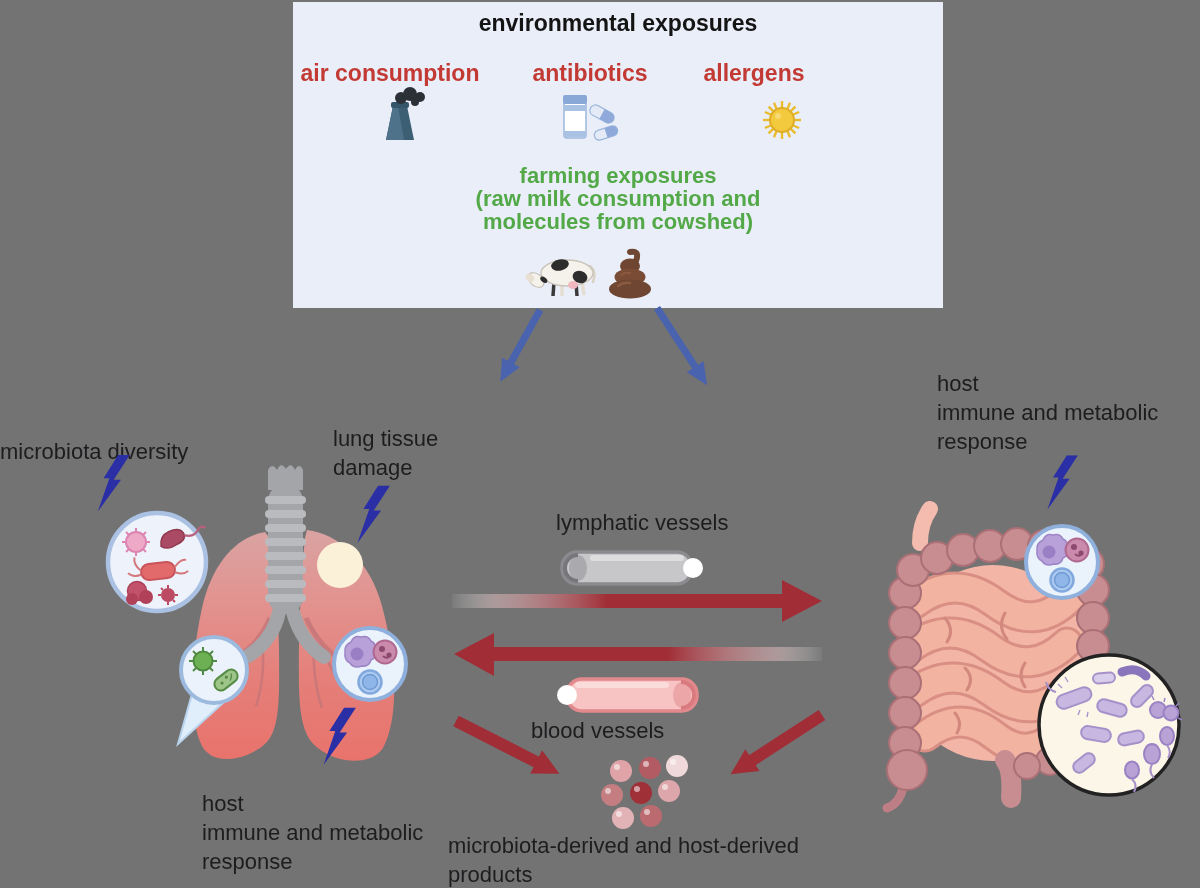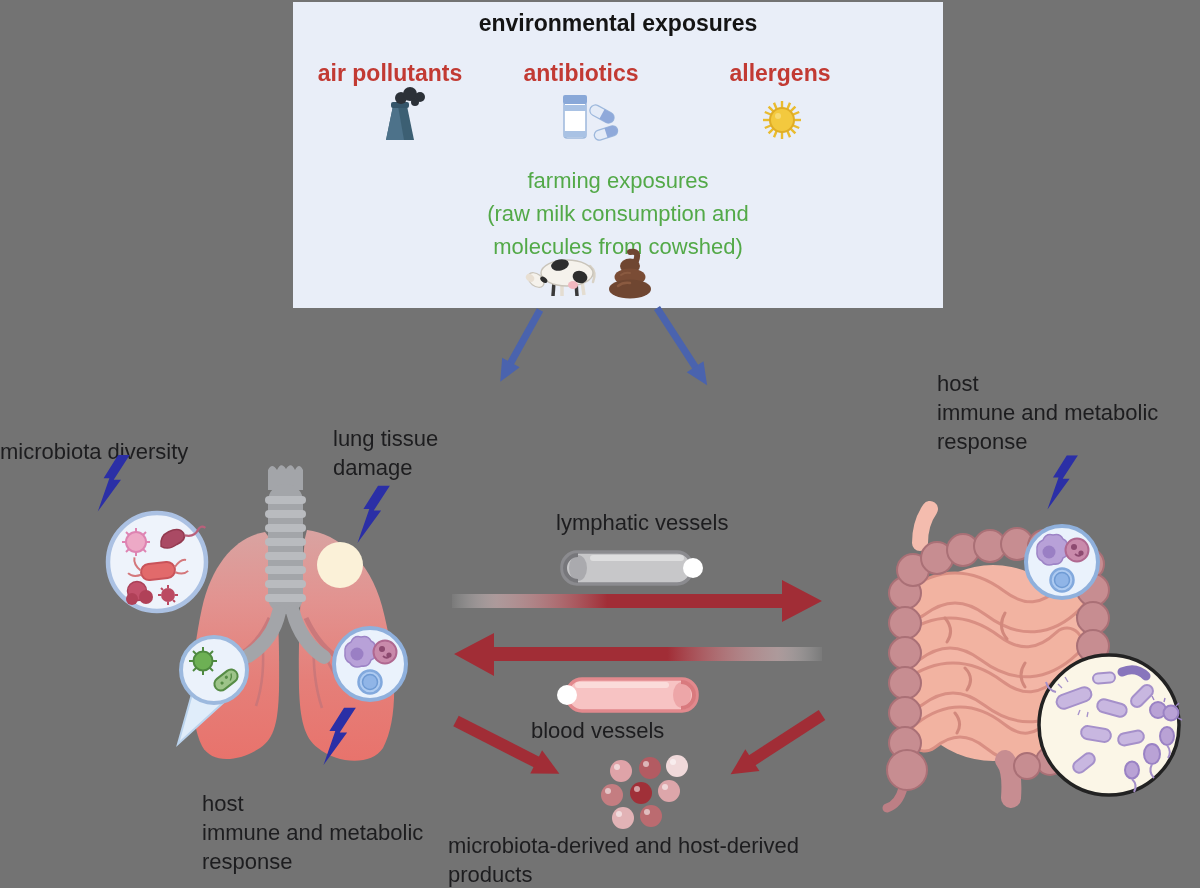--- a/index.html
+++ b/index.html
@@ -6,21 +6,21 @@
   #canvas{position:relative;width:1200px;height:888px;background:#737373;overflow:hidden;
           font-family:"Liberation Sans",sans-serif;}
   .lbl{position:absolute;font-size:22px;line-height:28px;color:#1d1d1f;
        white-space:pre-line;}
   .expo-box{position:absolute;left:293px;top:2px;width:650px;height:306px;background:#e9eef8;}
   .expo-title{position:absolute;left:0;top:8px;width:100%;text-align:center;font-size:23px;
               font-weight:bold;color:#141414;}
   .expo-red{position:absolute;top:58px;transform:translateX(-50%);font-size:23px;font-weight:bold;
             color:#c23a33;white-space:nowrap;}
   .farming{position:absolute;left:0;top:162px;width:100%;text-align:center;font-size:22px;
-           line-height:33px;font-weight:normal;color:#53a948;white-space:pre-line;}
+           line-height:23px;font-weight:bold;color:#53a948;white-space:pre-line;}
   svg{position:absolute;display:block;overflow:visible;}
   .bolt use{fill:#2b2fa6;}
 </style>
 </head>
 <body>
 
 <div id="canvas">
 
   <svg width="0" height="0" style="position:absolute">
     <defs>
@@ -43,23 +43,23 @@
         <stop offset="0%" stop-color="#a12d36"></stop>
         <stop offset="58%" stop-color="#a12d36"></stop>
         <stop offset="88%" stop-color="#dcb9bb" stop-opacity="0.55"></stop>
         <stop offset="100%" stop-color="#ffffff" stop-opacity="0.05"></stop>
       </linearGradient>
     </defs>
   </svg>
 
   <div class="expo-box">
     <div class="expo-title">environmental exposures</div>
-    <div class="expo-red" style="left:97px">air pollutants</div>
-    <div class="expo-red" style="left:288px">antibiotics</div>
-    <div class="expo-red" style="left:487px">allergens</div>
+    <div class="expo-red" style="left:97px">air consumption</div>
+    <div class="expo-red" style="left:297px">antibiotics</div>
+    <div class="expo-red" style="left:461px">allergens</div>
     <div class="farming">farming exposures
 (raw milk consumption and
 molecules from cowshed)</div>
   </div>
 
   <svg style="left:372px;top:88px" width="58" height="54" viewBox="0 0 58 54">
     <polygon points="21,18 35,18 42,52 14,52" fill="#3c5f73"></polygon>
     <polygon points="21,18 26,18 32,52 14,52" fill="#4d728a"></polygon>
     <rect x="19" y="14" width="18" height="6" rx="2" fill="#35556a"></rect>
     <circle cx="29" cy="10" r="6" fill="#2c3138"></circle>

